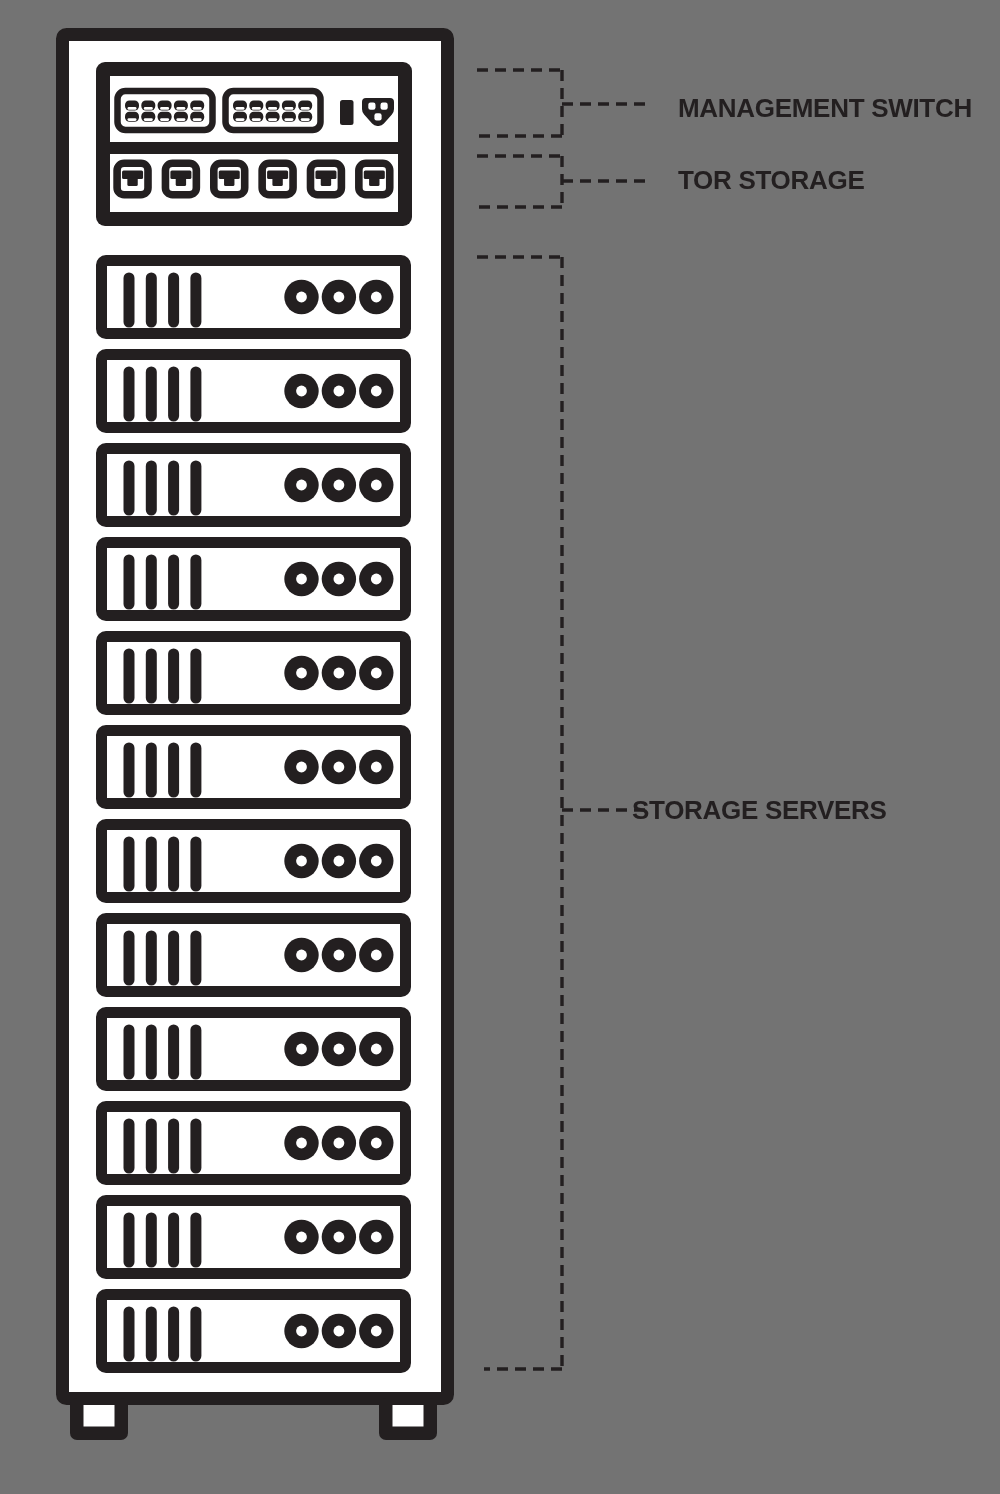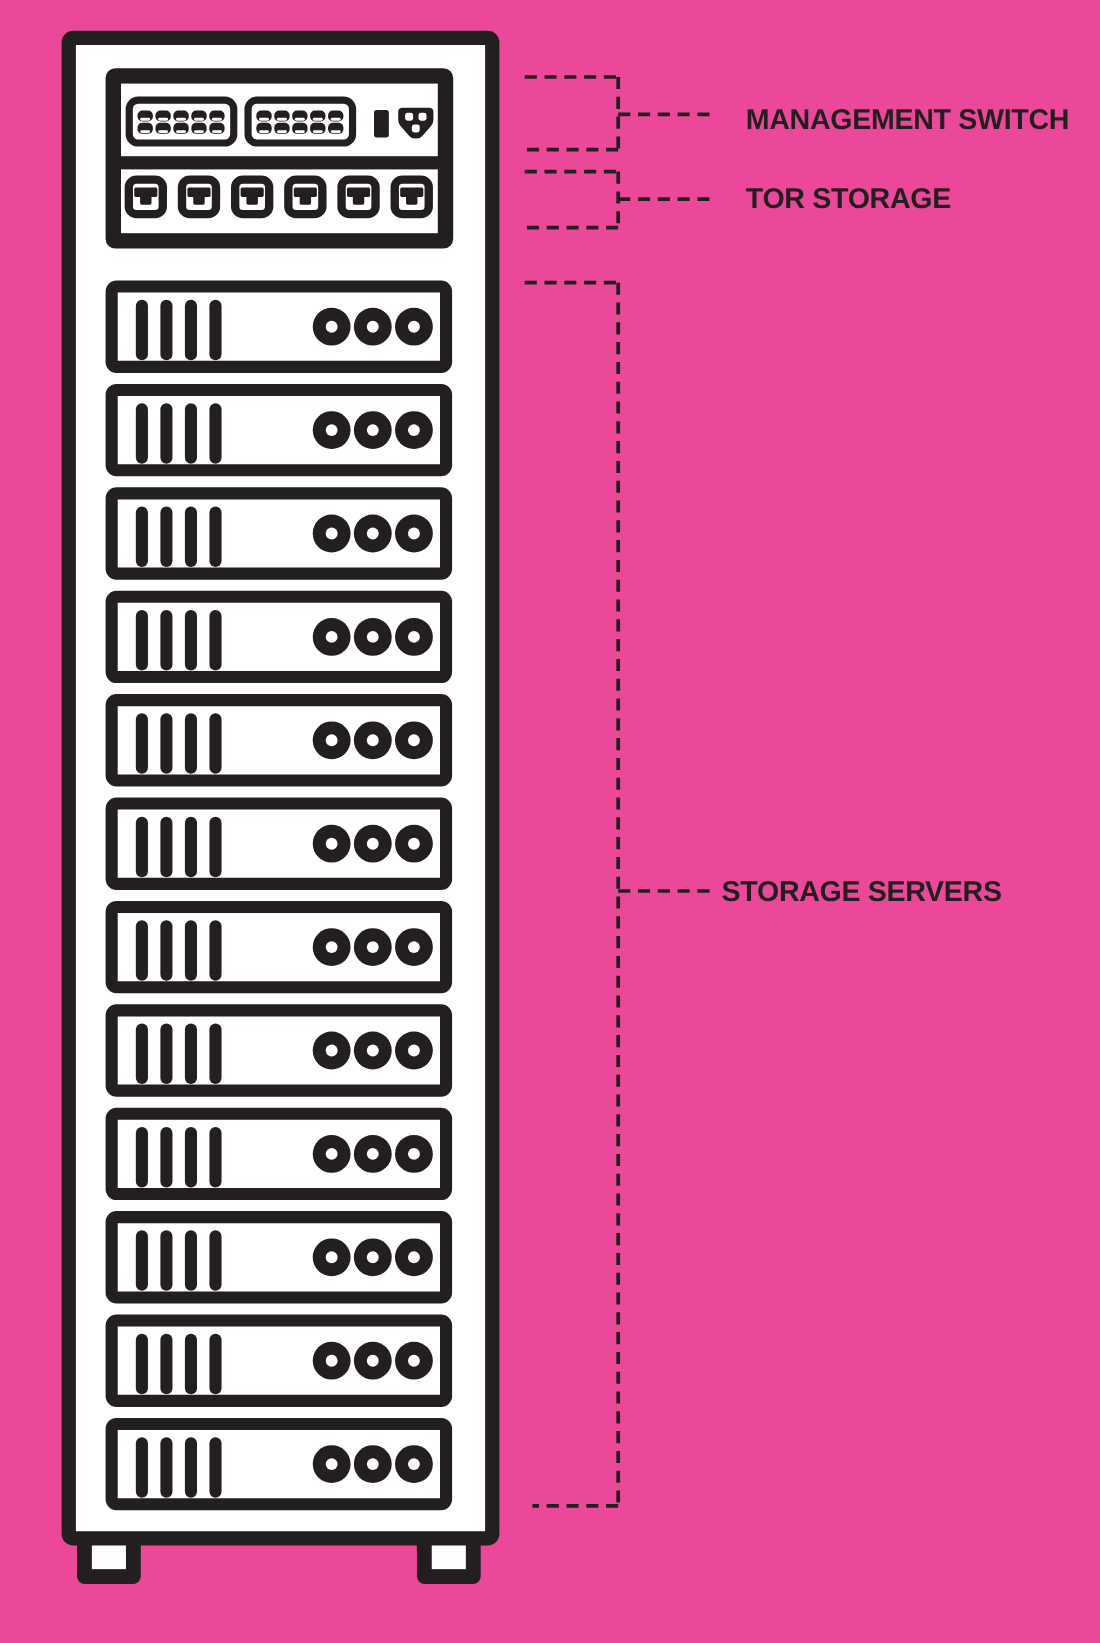--- a/index.html
+++ b/index.html
@@ -1,35 +1,35 @@
 <!DOCTYPE html>
 <html><head>
 <meta charset="utf-8">
 <style>
   html,body{margin:0;padding:0;background:#ffffff;}
   .page{
     position:relative;
     width:1000px;height:1494px;
-    background:#ec4899;
+    background:#737373;
     font-family:"Liberation Sans", sans-serif;
     overflow:hidden;
   }
   svg{position:absolute;left:0;top:0;}
   .diagram-label{
     position:absolute;
     font-weight:700;
     font-size:26px;
     line-height:26px;
     letter-spacing:-0.3px;
     color:#231f20;
     white-space:nowrap;
   }
   #label-management{left:678px;top:95px;}
   #label-tor{left:678px;top:167px;}
-  #label-storage{left:656px;top:797px;}
+  #label-storage{left:632px;top:797px;}
 </style>
 </head>
 <body>
 
 <div class="page">
 
   <svg width="1000" height="1494" viewBox="0 0 1000 1494">
 
     <g>
       <rect x="62.5" y="34.5" width="385" height="1364" rx="4" fill="#ffffff" stroke="#231f20" stroke-width="13"></rect>

